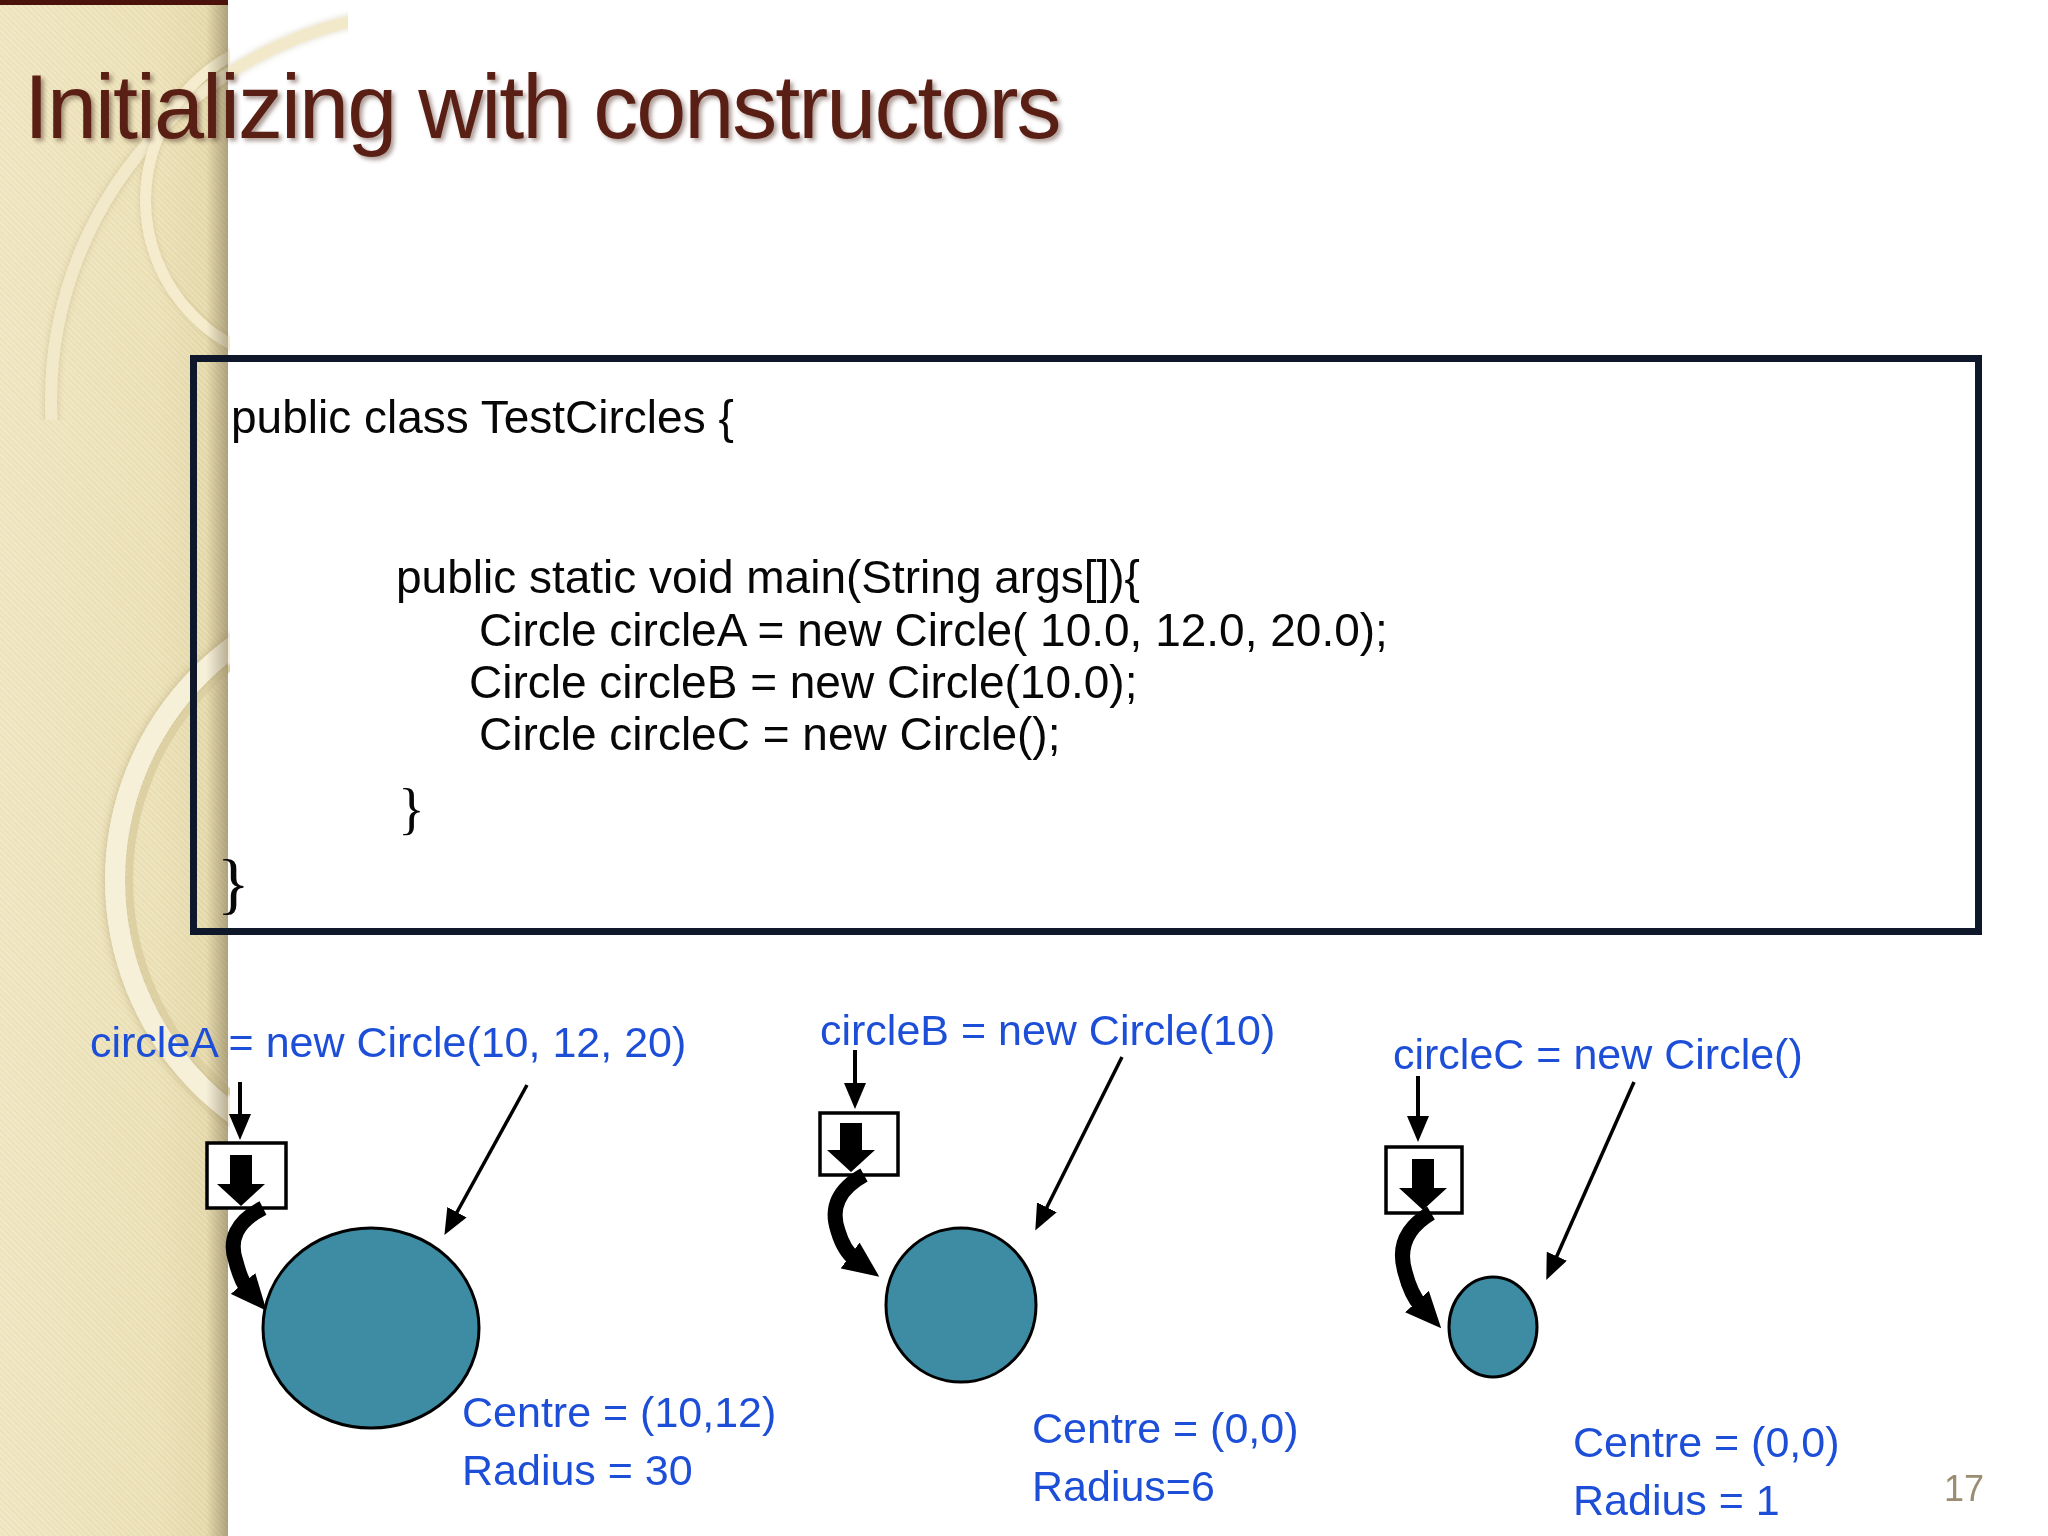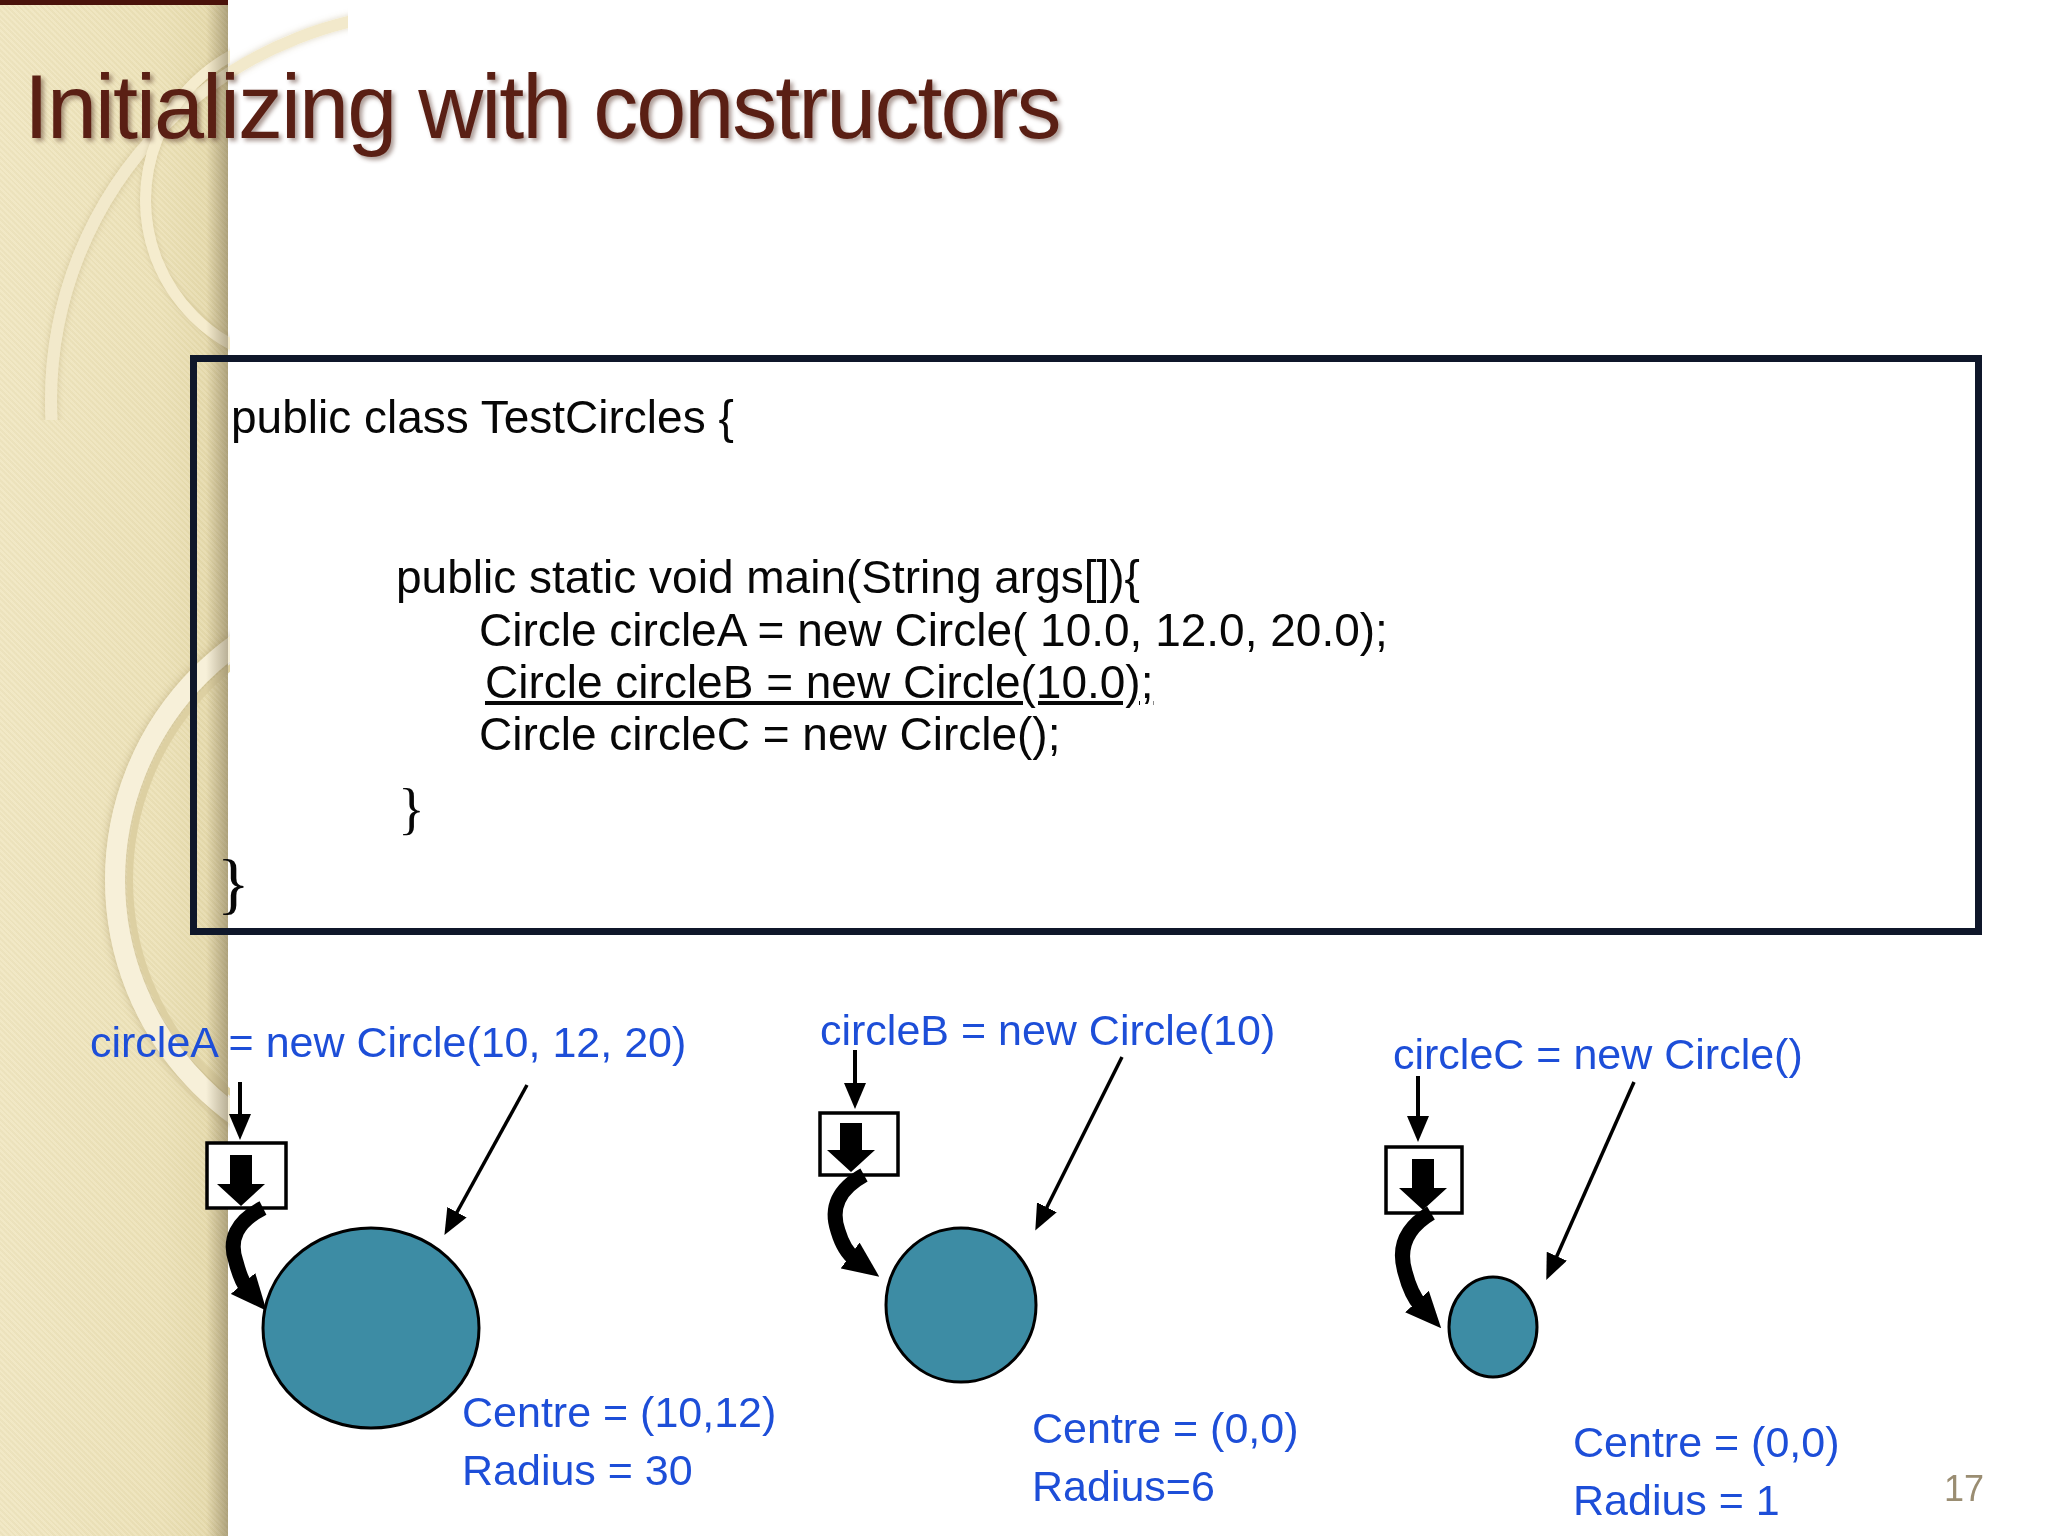--- a/index.html
+++ b/index.html
@@ -38,21 +38,21 @@
   }
   
   .codebox{
     position:absolute;left:166px;top:355px;width:1792px;height:580px;
     border:7px solid #0f172a;box-sizing:border-box;background:transparent;margin-left:24px;
   }
   .codeline{position:absolute;font-size:46px;white-space:pre;color:#070707;}
   .cl-1{left:34px;top:28px;}
   .cl-2{left:199px;top:188px;}
   .cl-3{left:282px;top:241px;}
-  .cl-4{left:288px;top:293px;text-decoration:underline;}
+  .cl-4{left:272px;top:293px;}
   .cl-5{left:282px;top:345px;}
   .brace{font-family:"Liberation Serif",serif;font-weight:400;}
   .cl-6{left:201px;top:415px;font-size:56px;}
   .cl-7{left:20px;top:482px;font-size:68px;}
   
   .dlabel,.dcap{position:absolute;font-size:43px;white-space:nowrap;color:#1d4ed8;}
   .lblA{left:90px;top:1018px;}
   .lblB{left:820px;top:1006px;}
   .lblC{left:1393px;top:1030px;}
   .capA1{left:462px;top:1388px;}

